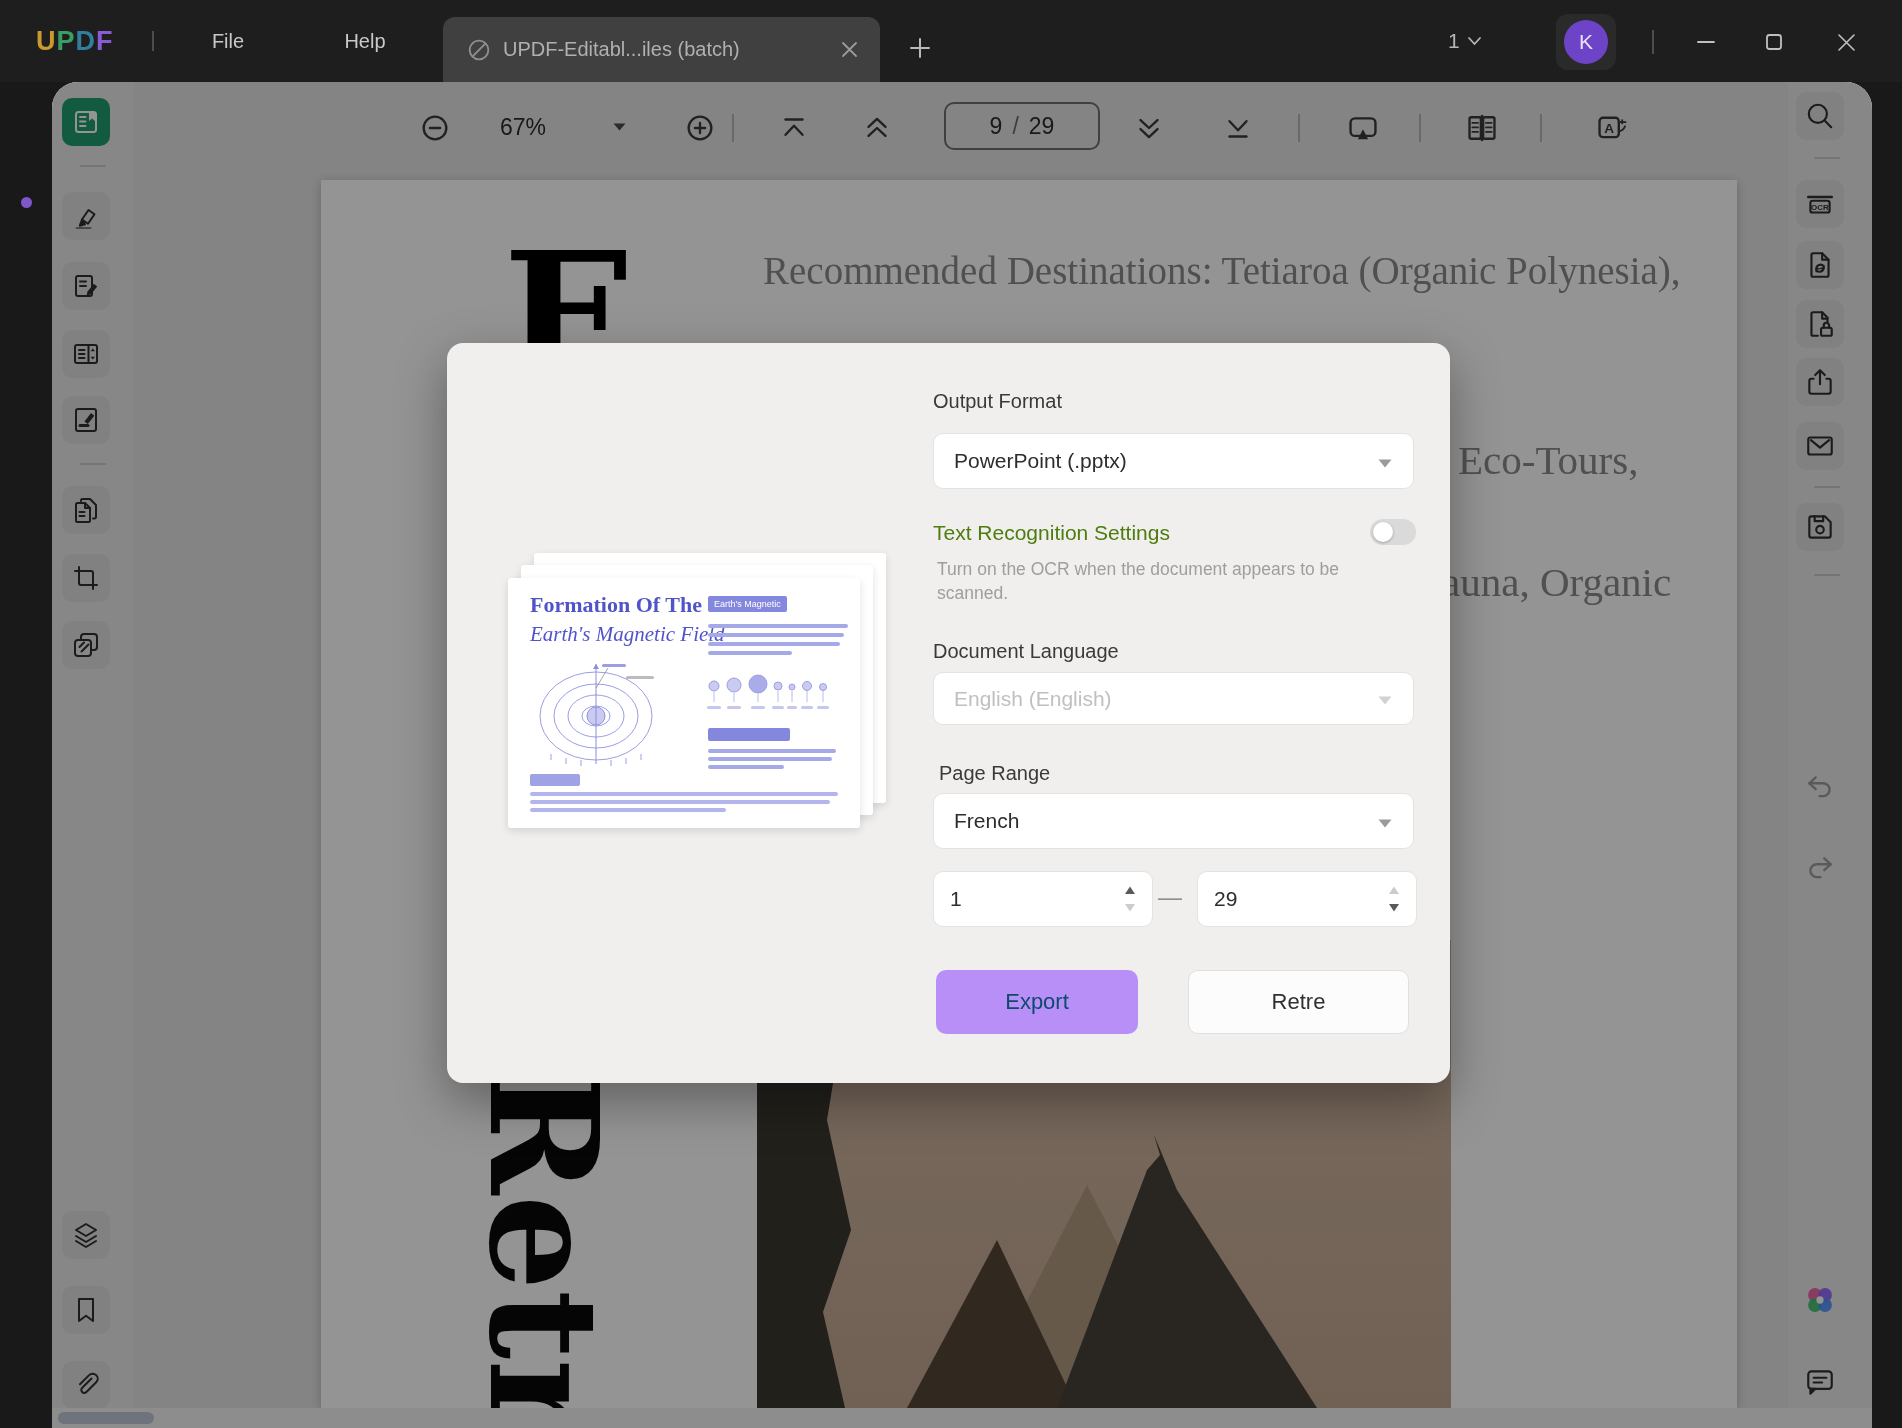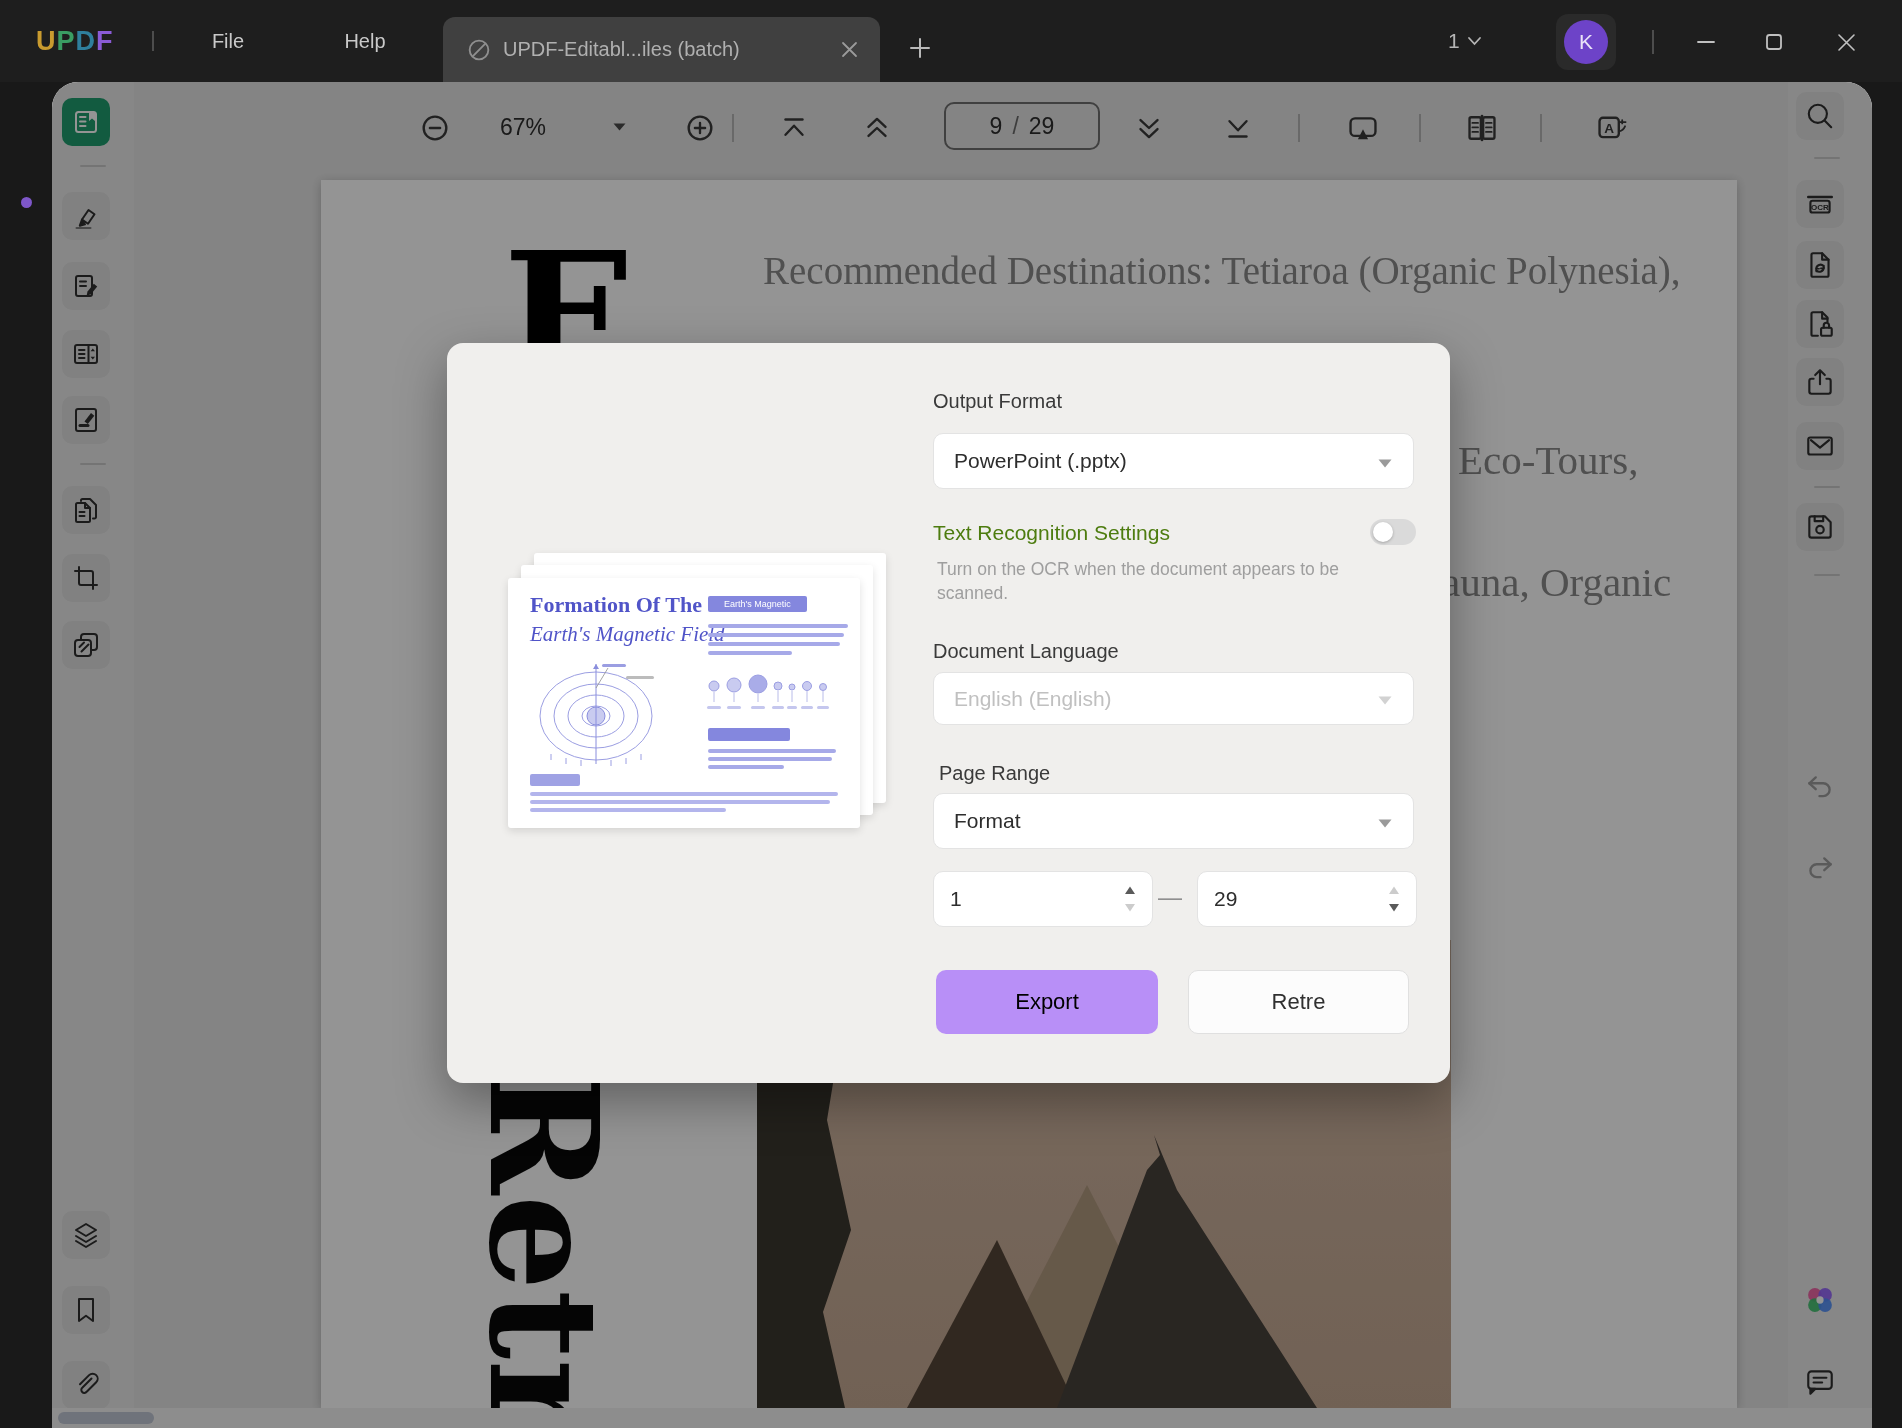--- a/index.html
+++ b/index.html
@@ -387,21 +387,21 @@
       <path d="M80 6v100" stroke="#8a8edd" stroke-width="1"></path>
       <path d="M80 6l-3 5h6z" fill="#8a8edd"></path>
       <path d="M80 30L92 10" stroke="#8f8f8f" stroke-width="0.8"></path>
       <rect x="86" y="6" width="24" height="3" rx="1.5" fill="#9b9ee2"></rect>
       <rect x="110" y="18" width="28" height="3" rx="1.5" fill="#8f8f8f" opacity="0.6"></rect>
       <g stroke="#9b9ee2" stroke-width="1">
         <path d="M35 96v6M50 100v6M65 102v6M95 102v6M110 100v6M125 96v6"></path>
       </g>
     </svg>
 
-    <div class="pill" style="left:200px;top:18px;height:16px;display:flex;align-items:center;padding:0 16px;color:#fff;font-size:9px">
+    <div class="pill" style="left:200px;top:18px;height:16px;display:flex;align-items:center;padding:0 6px;color:#fff;font-size:9px">
         <span>Earth's Magnetic</span>
       </div>
     <div class="bar" style="left:200px;top:46px;width:140px"></div>
     <div class="bar" style="left:200px;top:55px;width:136px"></div>
     <div class="bar" style="left:200px;top:64px;width:132px"></div>
     <div class="bar" style="left:200px;top:73px;width:84px"></div>
 
     <svg class="abs" style="left:196px;top:94px" width="150" height="48" viewBox="0 0 150 48">
       <g fill="#c9cbf0" stroke="#9b9ee2" stroke-width="1">
         <circle cx="10" cy="14" r="5"></circle>
@@ -452,21 +452,21 @@
   <div class="dlabel" style="left:486px;top:297px">Document Language</div>
   <div class="dd" style="left:486px;top:329px;height:53px;color:#c0c0c0">
     <span>English (English)</span>
     <svg class="abs" style="right:20px;top:22px" width="16" height="11" viewBox="0 0 16 11">
         <path d="M1.5 1.5l6.5 8 6.5-8z" fill="#d2d2d2"></path>
       </svg>
   </div>
 
   <div class="dlabel" style="left:492px;top:419px">Page Range</div>
   <div class="dd" style="left:486px;top:450px">
-    <span>Format</span>
+    <span>French</span>
     <svg class="abs" style="right:20px;top:24px" width="16" height="11" viewBox="0 0 16 11">
         <path d="M1.5 1.5l6.5 8 6.5-8z" fill="#9a9a9a"></path>
       </svg>
   </div>
 
   <div class="spin" style="left:486px;top:528px">
     <span>1</span>
     <svg class="abs" style="right:16px;top:14px" width="12" height="9" viewBox="0 0 12 9">
         <path d="M6 0.5l5 7.5H1z" fill="#5a5a5a"></path>
       </svg>
@@ -478,15 +478,15 @@
   <div class="spin" style="left:750px;top:528px">
     <span>29</span>
     <svg class="abs" style="right:16px;top:14px" width="12" height="9" viewBox="0 0 12 9">
         <path d="M6 0.5l5 7.5H1z" fill="#cccccc"></path>
       </svg>
     <svg class="abs" style="right:16px;bottom:14px" width="12" height="9" viewBox="0 0 12 9">
         <path d="M6 8.5L1 1h10z" fill="#5a5a5a"></path>
       </svg>
   </div>
 
-  <div class="btn" style="left:489px;top:627px;width:222px;background:#b88ff7;color:#000000">Export</div>
+  <div class="btn" style="left:489px;top:627px;width:202px;background:#b88ff7;color:#0c4a6e">Export</div>
   <div class="btn" style="left:741px;top:627px;width:221px;background:#fcfcfc;border:1px solid #e0e0e0;color:#303030">Retre</div>
 </div>
 
 </body></html>

